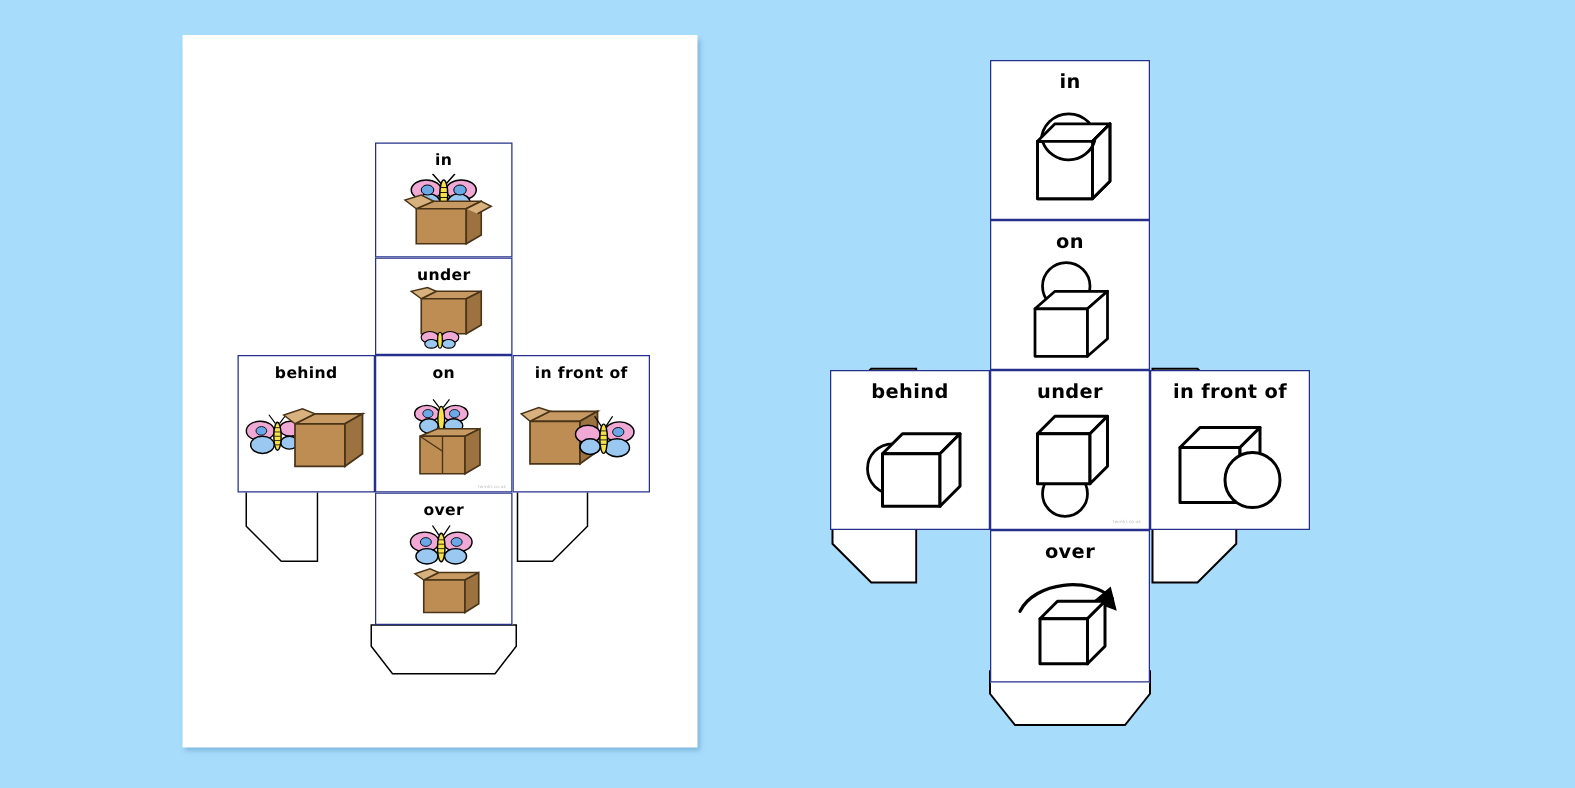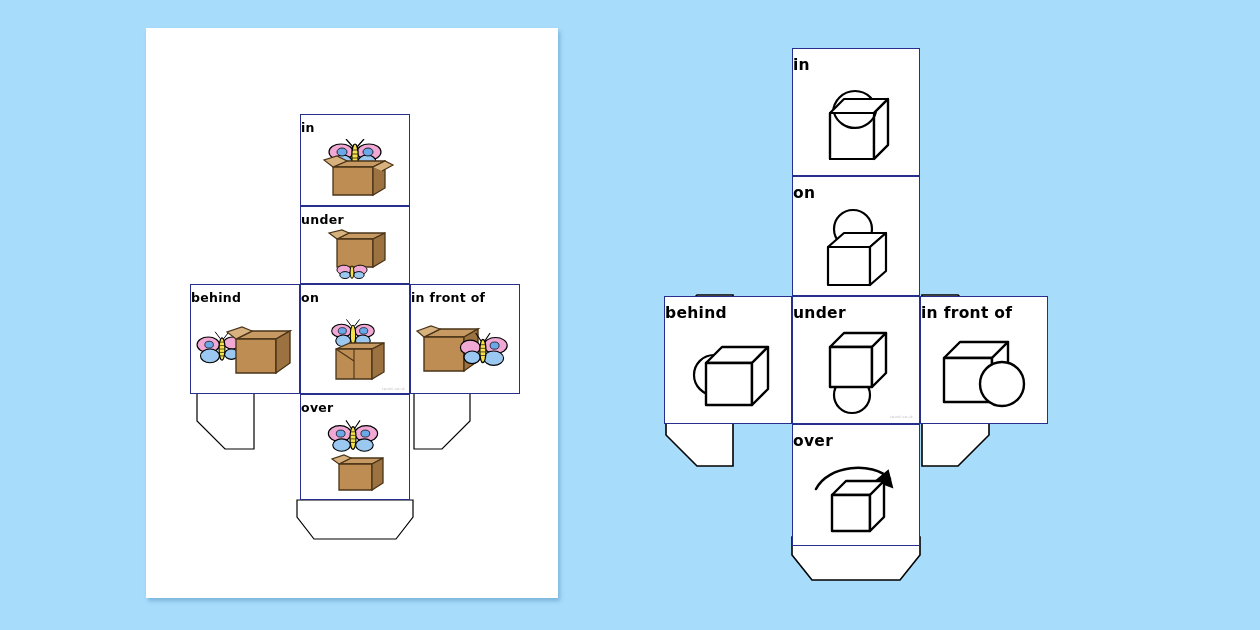--- a/index.html
+++ b/index.html
@@ -19,21 +19,21 @@
     box-shadow:2px 3px 4px rgba(40,110,160,.35);
   }
 
   
   .net{position:absolute;}
   .panel{
     position:absolute;
     background:#ffffff;
     border:1.4px solid #26308c;
     box-sizing:border-box;
-    display:flex;flex-direction:column;align-items:flex-start;
+    display:flex;flex-direction:column;align-items:center;
     overflow:hidden;
   }
   .panel .word{
     font-family:"DejaVu Sans", sans-serif;
     font-weight:bold;
     color:#000;
     letter-spacing:.3px;
     line-height:1;
     white-space:nowrap;
   }

